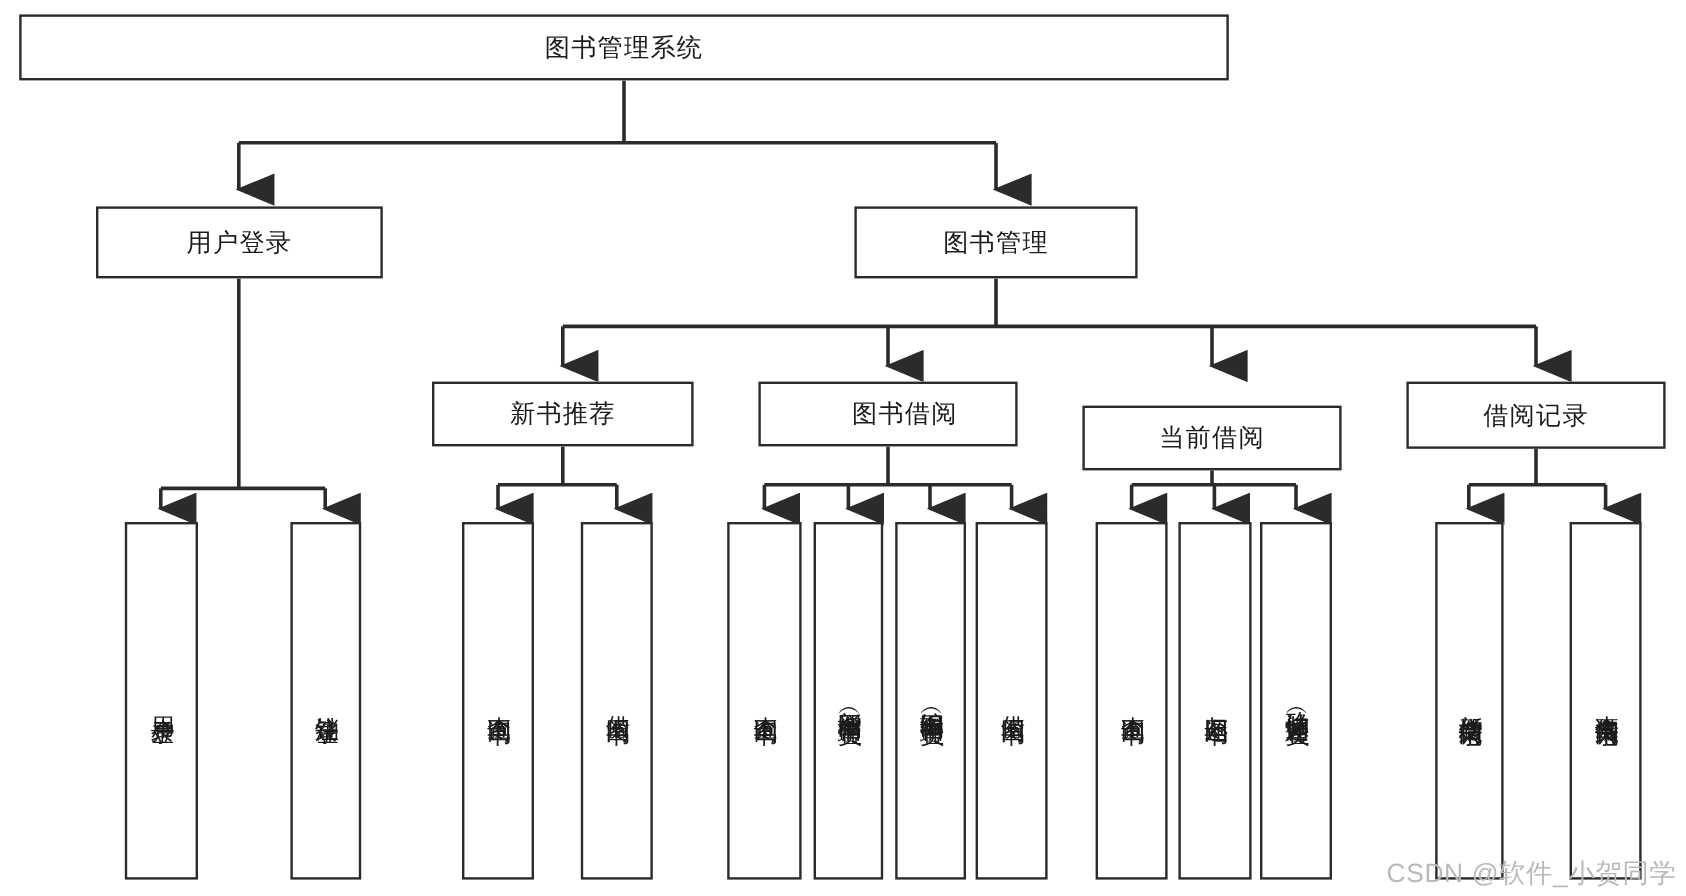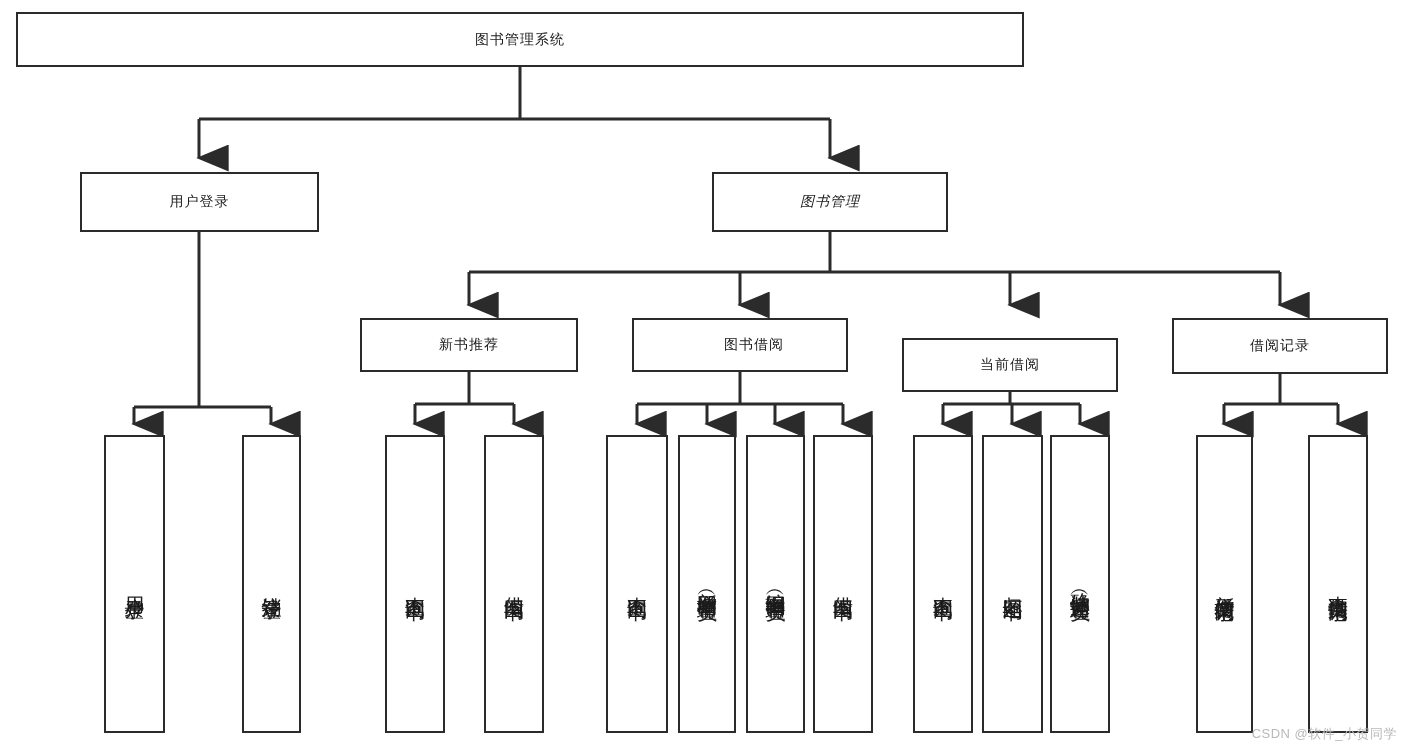--- a/index.html
+++ b/index.html
@@ -21,21 +21,21 @@
     position: absolute;
     box-sizing: border-box;
     border: 2px solid #2b2b2b;
     background: #ffffff;
     display: flex;
     align-items: center;
     justify-content: center;
     color: #1b1b1b;
   }
   .node.horiz {
-    font-size: 14px;
+    font-size: 21px;
     letter-spacing: 1px;
   }
   .node.vert {
     writing-mode: vertical-rl;
     text-orientation: upright;
     font-size: 20px;
     line-height: 1.06;
     letter-spacing: 1.5px;
     padding: 4px 0;
     white-space: nowrap;
@@ -50,21 +50,21 @@
     left: 0;
     top: 0;
     width: 1405px;
     height: 747px;
     pointer-events: none;
   }
   .watermark {
     position: absolute;
     right: 8px;
     bottom: 4px;
-    font-size: 13px;
+    font-size: 22px;
     color: #b9b9b9;
     letter-spacing: 0.5px;
     white-space: nowrap;
   }
 </style>
 </head>
 <body>
 
 <div id="canvas">
 
@@ -121,21 +121,21 @@
     </g>
   </svg>
 
   <div class="node horiz" style="left:16px; top:12px; width:1008px; height:55px;">
     <span>图书管理系统</span>
   </div>
 
   <div class="node horiz" style="left:80px; top:172px; width:239px; height:60px;">
     <span>用户登录</span>
   </div>
-  <div class="node horiz" style="left:712px; top:172px; width:236px; height:60px;font-style:italic;">
+  <div class="node horiz" style="left:712px; top:172px; width:236px; height:60px;">
     <span>图书管理</span>
   </div>
 
   <div class="node horiz" style="left:360px; top:318px; width:218px; height:54px;">
     <span>新书推荐</span>
   </div>
   <div class="node horiz" style="left:632px; top:318px; width:216px; height:54px;padding-left:28px;">
     <span>图书借阅</span>
   </div>
   <div class="node horiz" style="left:902px; top:318px; width:216px; height:54px;margin-top:20px;">

